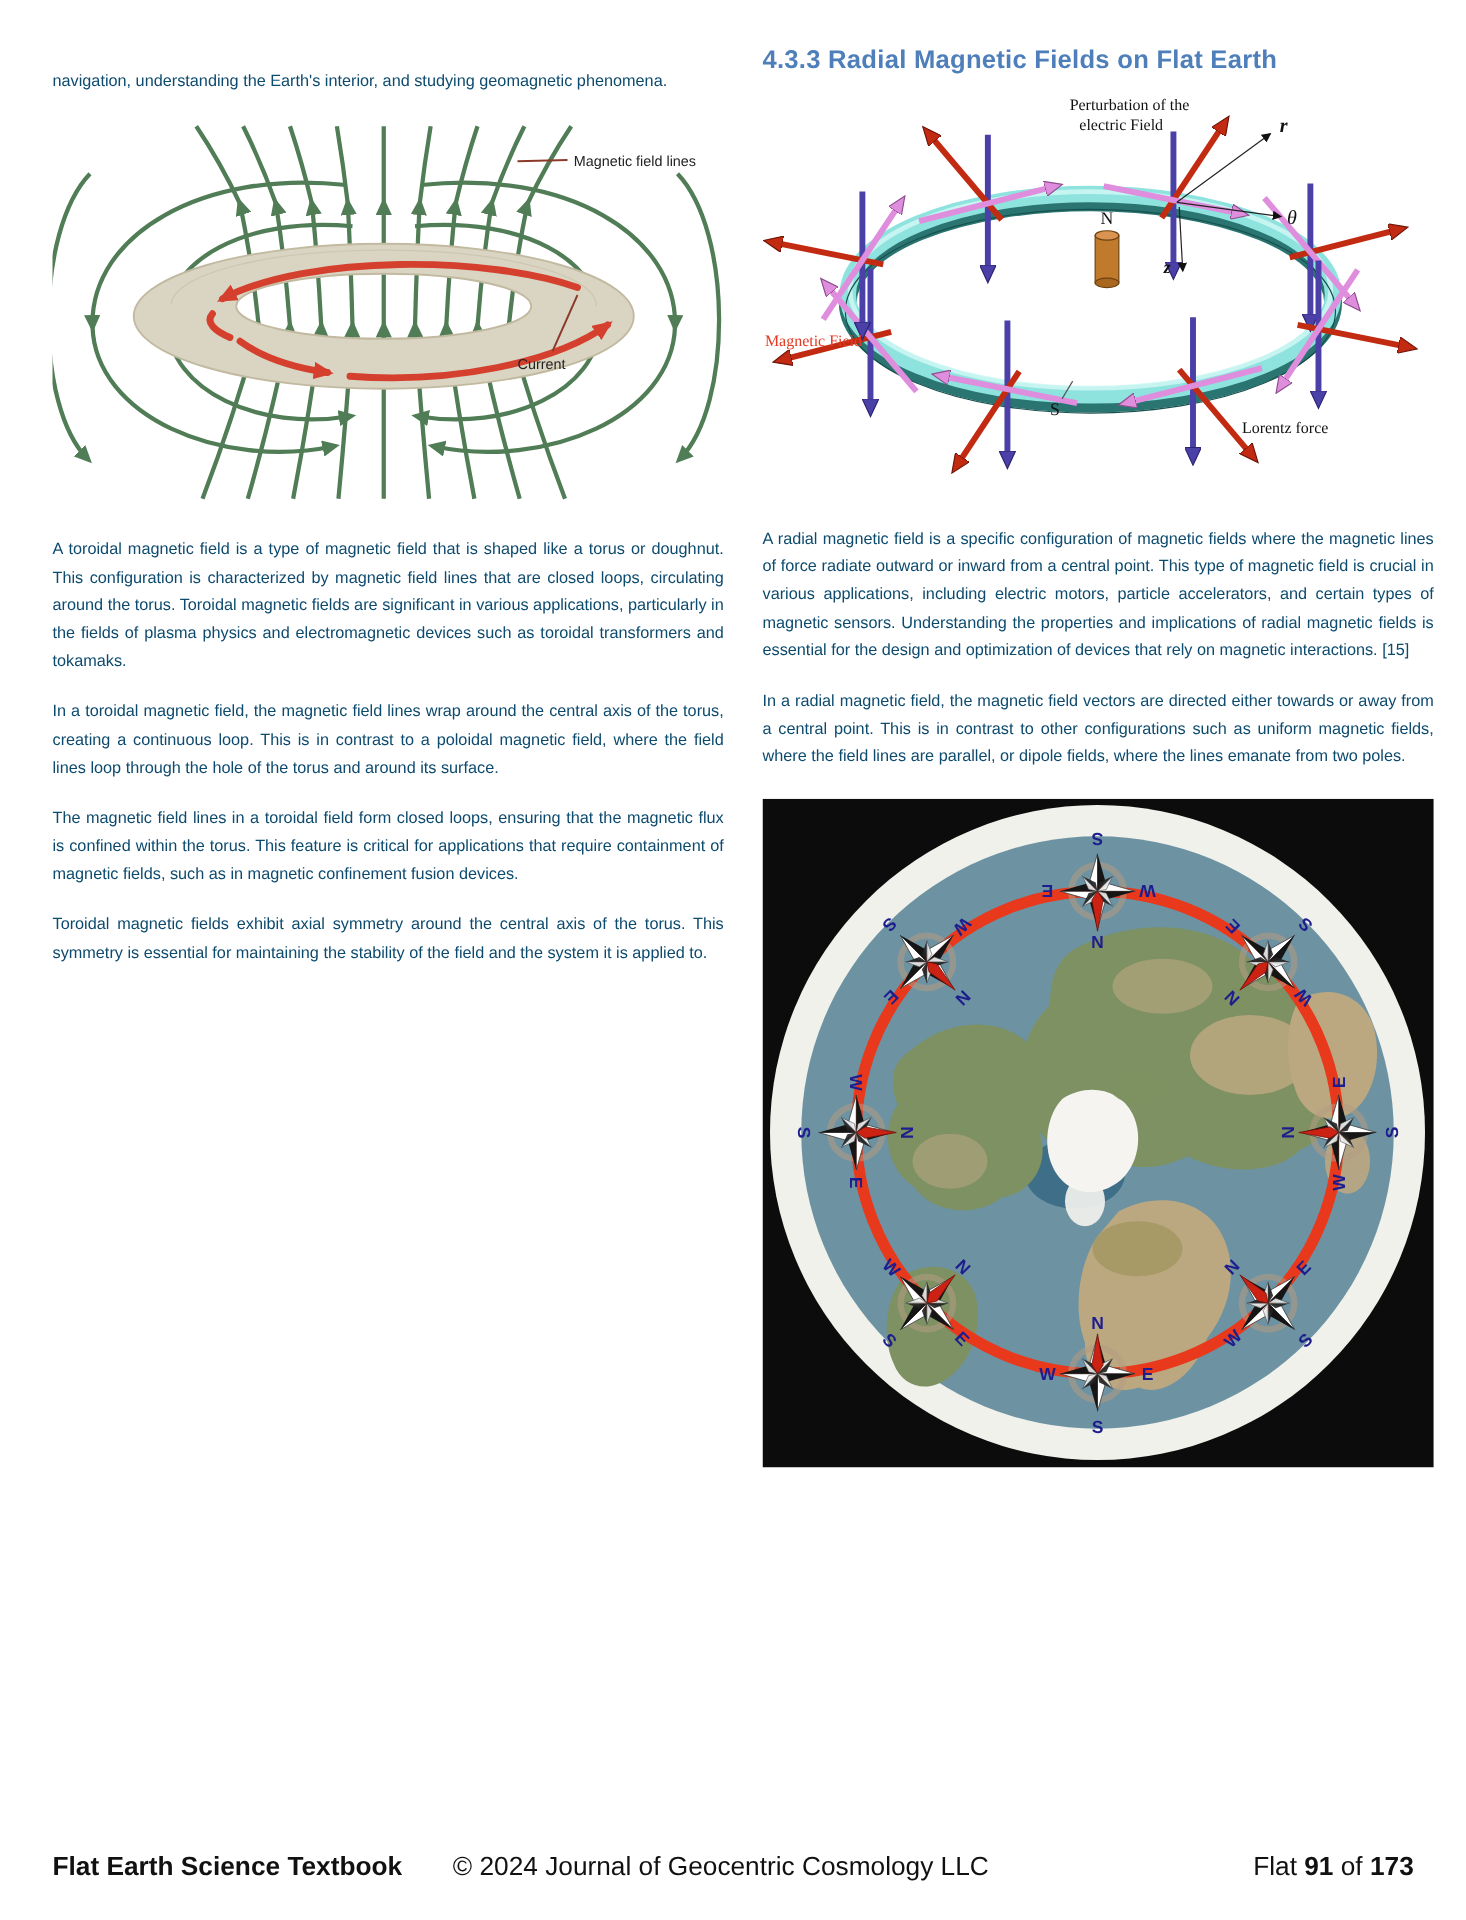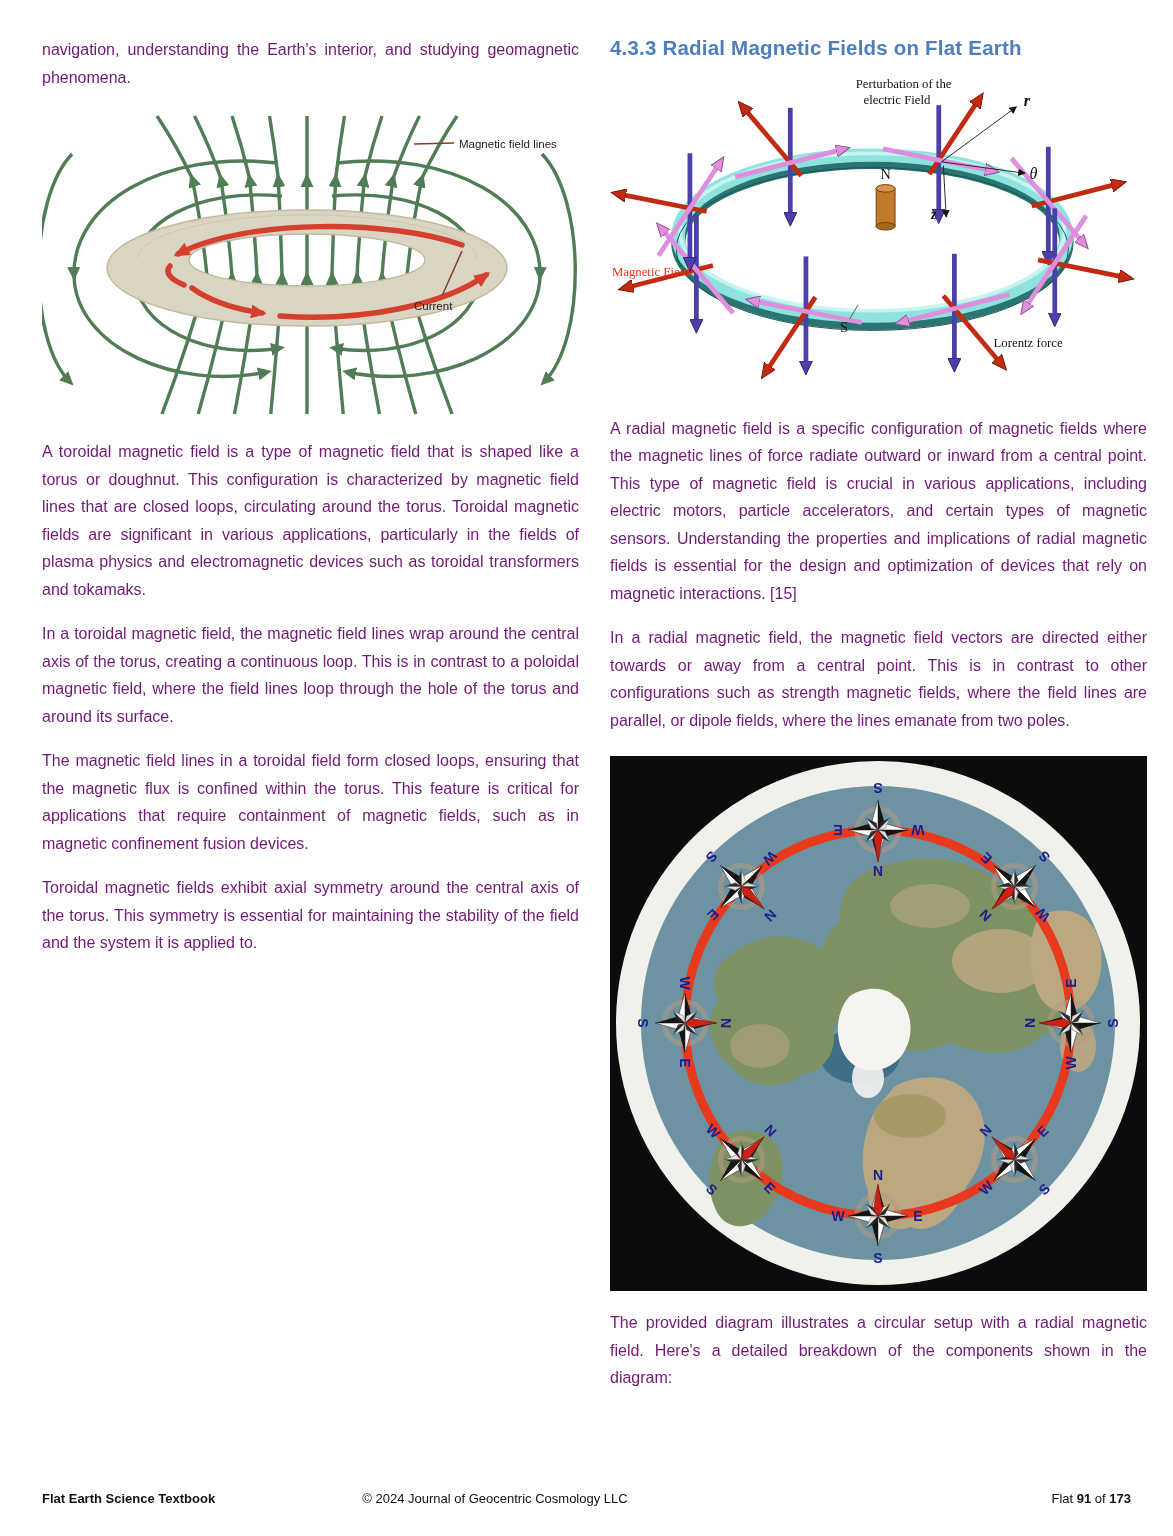--- a/index.html
+++ b/index.html
@@ -1,30 +1,30 @@
 <!DOCTYPE html>
 <html><head>
 <meta charset="utf-8">
 <style>
   html,body{margin:0;padding:0;background:#ffffff;}
   .page{position:relative;width:1173px;height:1536px;background:#ffffff;overflow:hidden;
         font-family:"Liberation Sans",sans-serif;color:#1d1d1f;}
   .cols{position:absolute;top:36px;left:42px;right:42px;display:flex;gap:31px;}
   .col{width:537px;flex:0 0 537px;}
-  p.body{font-size:16px;line-height:1.72;text-align:justify;margin:0 0 17px 0;color:#701a75;}
+  p.body{font-size:13px;line-height:1.72;text-align:justify;margin:18px 0 17px 0;color:#0c4a6e;}
   h2.sect{font-family:Liberation Sans, sans-serif;font-weight:bold;color:#4e7fba;
           font-size:20.5px;margin:0 0 10px 0;letter-spacing:.2px;}
   .h-gap{margin-top:74px;}
   figure{margin:0;padding:0;}
   .figwrap{margin:4px 0 14px 0;}
   .mapwrap{margin:22px 0 14px 0;}
   svg text{font-family:"Liberation Serif",serif;}
   svg .sans{font-family:"Liberation Sans",sans-serif;}
   .footer{position:absolute;left:42px;right:42px;bottom:30px;display:flex;
-          align-items:baseline;font-size:13px;color:#111;}
+          align-items:baseline;font-size:21px;color:#111;}
   .footer .fl{font-weight:bold;flex:1;text-align:left;}
   .footer .fc{flex:1.4;text-align:left;}
   .footer .fr{flex:1;text-align:right;}
   .footer b{font-weight:bold;}
 </style>
 </head>
 <body>
 
 <div class="page">
   <div class="cols">
@@ -163,21 +163,21 @@
           <text x="324" y="152" font-size="15" font-style="italic" font-weight="bold" fill="#111">z</text>
 
           <text x="295" y="14" font-size="13.5" text-anchor="middle" fill="#111">Perturbation of the</text>
           <text x="288" y="31" font-size="13.5" text-anchor="middle" fill="#111">electric Field</text>
           <text x="-13" y="213" font-size="13.5" fill="#e33a22">Magnetic Field</text>
           <text x="390" y="287" font-size="13.5" fill="#111">Lorentz force</text>
         </svg>
       </figure>
 
       <p class="body">A radial magnetic field is a specific configuration of magnetic fields where the magnetic lines of force radiate outward or inward from a central point. This type of magnetic field is crucial in various applications, including electric motors, particle accelerators, and certain types of magnetic sensors. Understanding the properties and implications of radial magnetic fields is essential for the design and optimization of devices that rely on magnetic interactions. [15]</p>
-      <p class="body">In a radial magnetic field, the magnetic field vectors are directed either towards or away from a central point. This is in contrast to other configurations such as strength magnetic fields, where the field lines are parallel, or dipole fields, where the lines emanate from two poles.</p>
+      <p class="body">In a radial magnetic field, the magnetic field vectors are directed either towards or away from a central point. This is in contrast to other configurations such as uniform magnetic fields, where the field lines are parallel, or dipole fields, where the lines emanate from two poles.</p>
 
       <figure class="mapwrap">
         <svg id="mapSvg" width="537" viewBox="0 0 537 535">
           <defs>
             <g id="compassStar">
               <circle r="21" fill="none" stroke="#b59a82" stroke-width="5" opacity=".55"></circle>
               <g id="mainpts">
                 <path d="M0 0 L-6 -9 L0 -30 Z" fill="#ffffff" stroke="#333" stroke-width=".6"></path>
                 <path d="M0 0 L6 -9 L0 -30 Z" fill="#151515"></path>
                 <path d="M0 0 L9 -6 L30 0 Z" fill="#ffffff" stroke="#333" stroke-width=".6"></path>
@@ -234,21 +234,20 @@
               <use href="#compassStar" transform="translate(461.0,267.0) rotate(270)"></use>
               <use href="#compassStar" transform="translate(404.5,403.5) rotate(315)"></use>
               <use href="#compassStar" transform="translate(268.0,460.0) rotate(360)"></use>
               <use href="#compassStar" transform="translate(131.5,403.5) rotate(405)"></use>
               <use href="#compassStar" transform="translate(75.0,267.0) rotate(450)"></use>
               <use href="#compassStar" transform="translate(131.5,130.5) rotate(495)"></use>
             </g>
         </svg>
       </figure>
 
-      <p class="body">The provided diagram illustrates a circular setup with a radial magnetic field. Here's a detailed breakdown of the components shown in the diagram:</p>
     </div>
   </div>
 
   <div class="footer">
     <span class="fl">Flat Earth Science Textbook</span>
     <span class="fc">© 2024 Journal of Geocentric Cosmology LLC</span>
     <span class="fr"><span>Flat </span><b>91</b><span> of </span><b>173</b></span>
   </div>
 </div>
 

